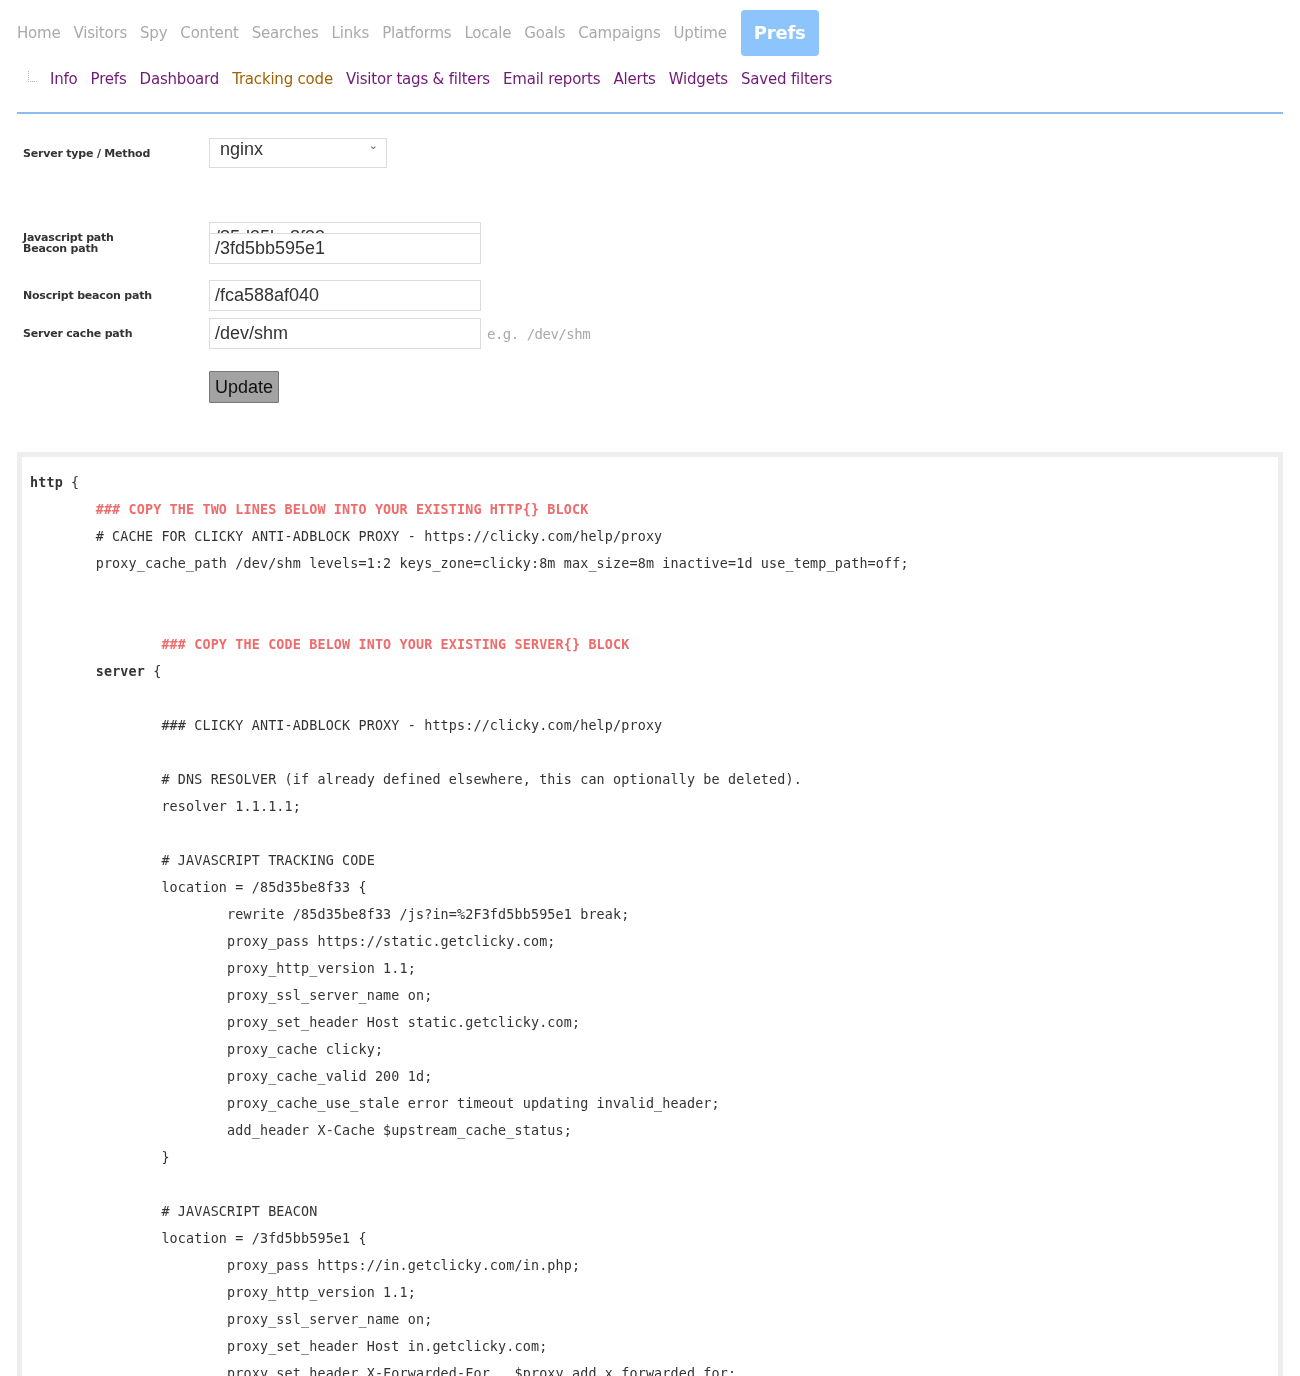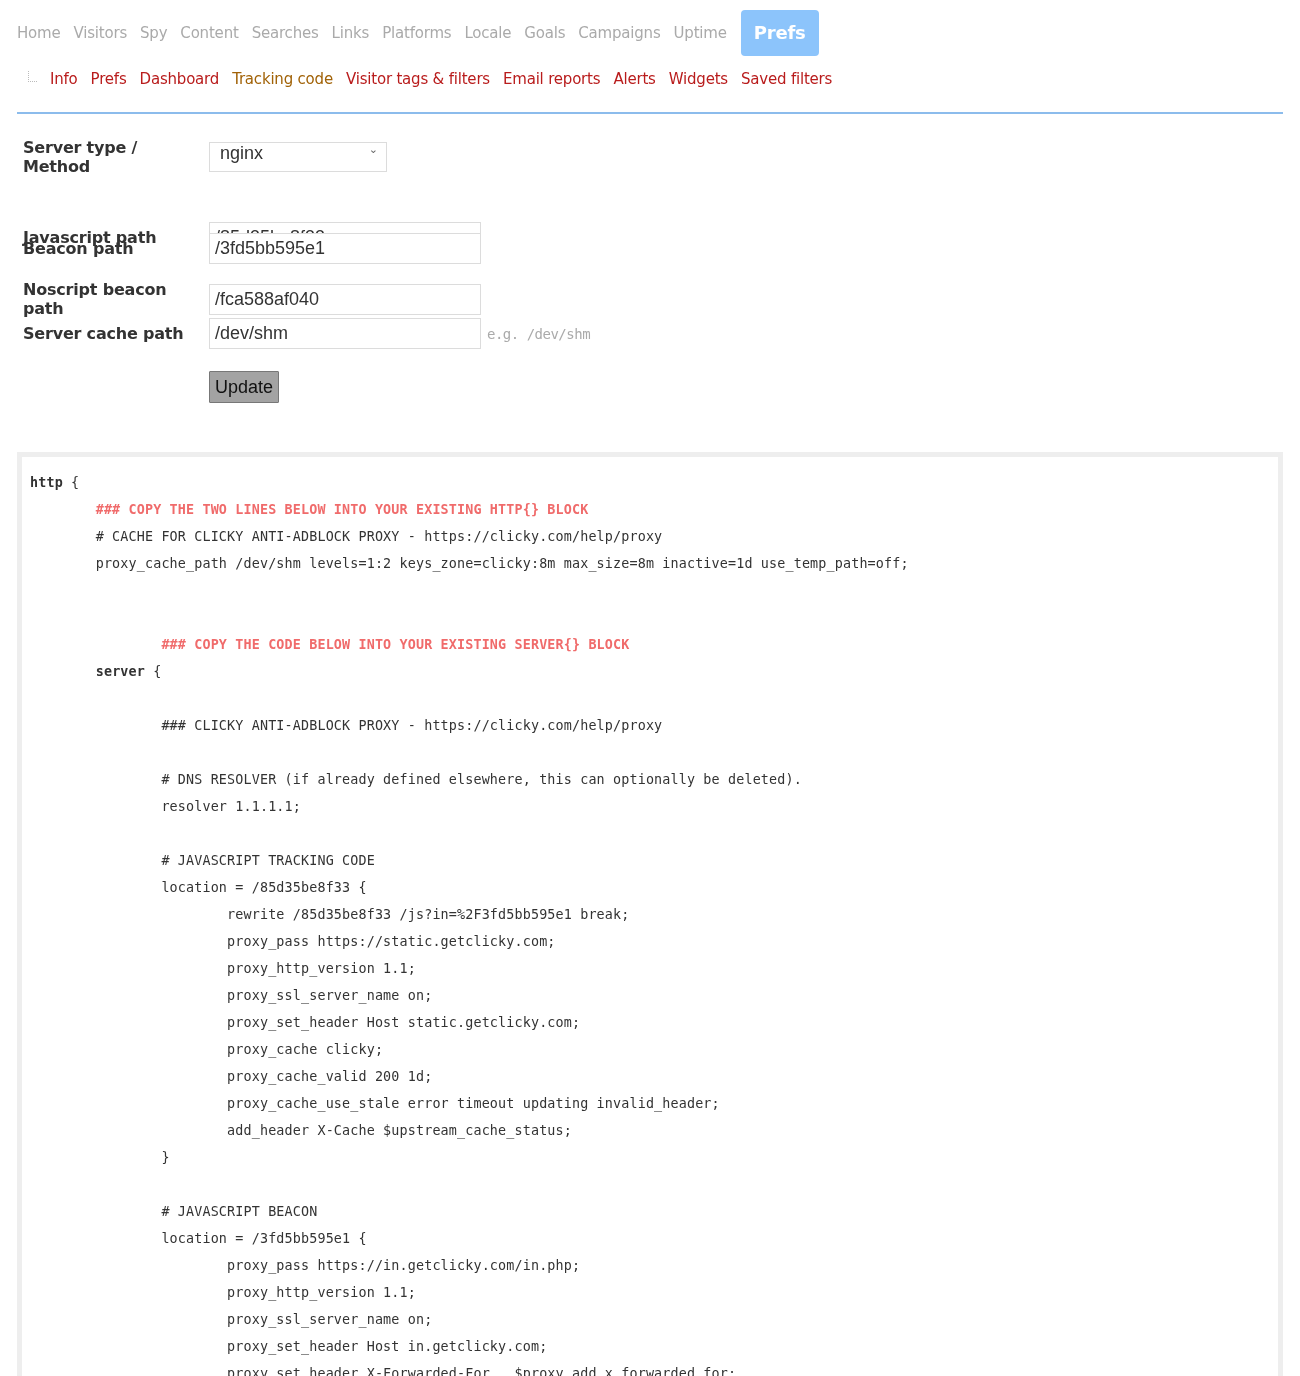--- a/index.html
+++ b/index.html
@@ -22,32 +22,32 @@
     }
     .nav-sub {
       position: absolute; left: 28px; top: 66px; height: 26px;
       display: flex; align-items: center;
     }
     .nav-sub .corner {
       width: 8px; height: 10px; border-left: 1px dotted #bbb; border-bottom: 1px dotted #bbb;
       margin-right: 13px; margin-top: -6px;
     }
     .nav-sub .item {
-      font-size: 15px; color: #b91c1c; margin-right: 13px; cursor: pointer;
+      font-size: 15px; color: #701a75; margin-right: 13px; cursor: pointer;
       letter-spacing: -0.2px;
     }
     .nav-sub .item.active { color: #a16207; font-weight: normal; }
     .divider {
       position: absolute; left: 17px; top: 112px; width: 1266px; height: 2px;
       background: #8cbcec;
     }
     .form { position: absolute; left: 23px; top: 138px; }
     .row { position: absolute; left: 0; display: flex; align-items: center; width: 700px; }
     .row .label {
-      width: 186px; font-size: 16px; font-weight: bold; color: #333;
+      width: 186px; font-size: 11px; font-weight: bold; color: #333;
       letter-spacing: -0.2px;
     }
     .select {
       width: 178px; height: 30px; border: 1px solid #dcdcdc; box-sizing: border-box;
       display: flex; align-items: flex-start; justify-content: space-between;
       padding: 0 8px 0 10px; font-family: "Liberation Sans", sans-serif; font-size: 18px; color: #333;
       background: #fff;
     }
     .select .chev { font-size: 11px; color: #666; }
     .input {

